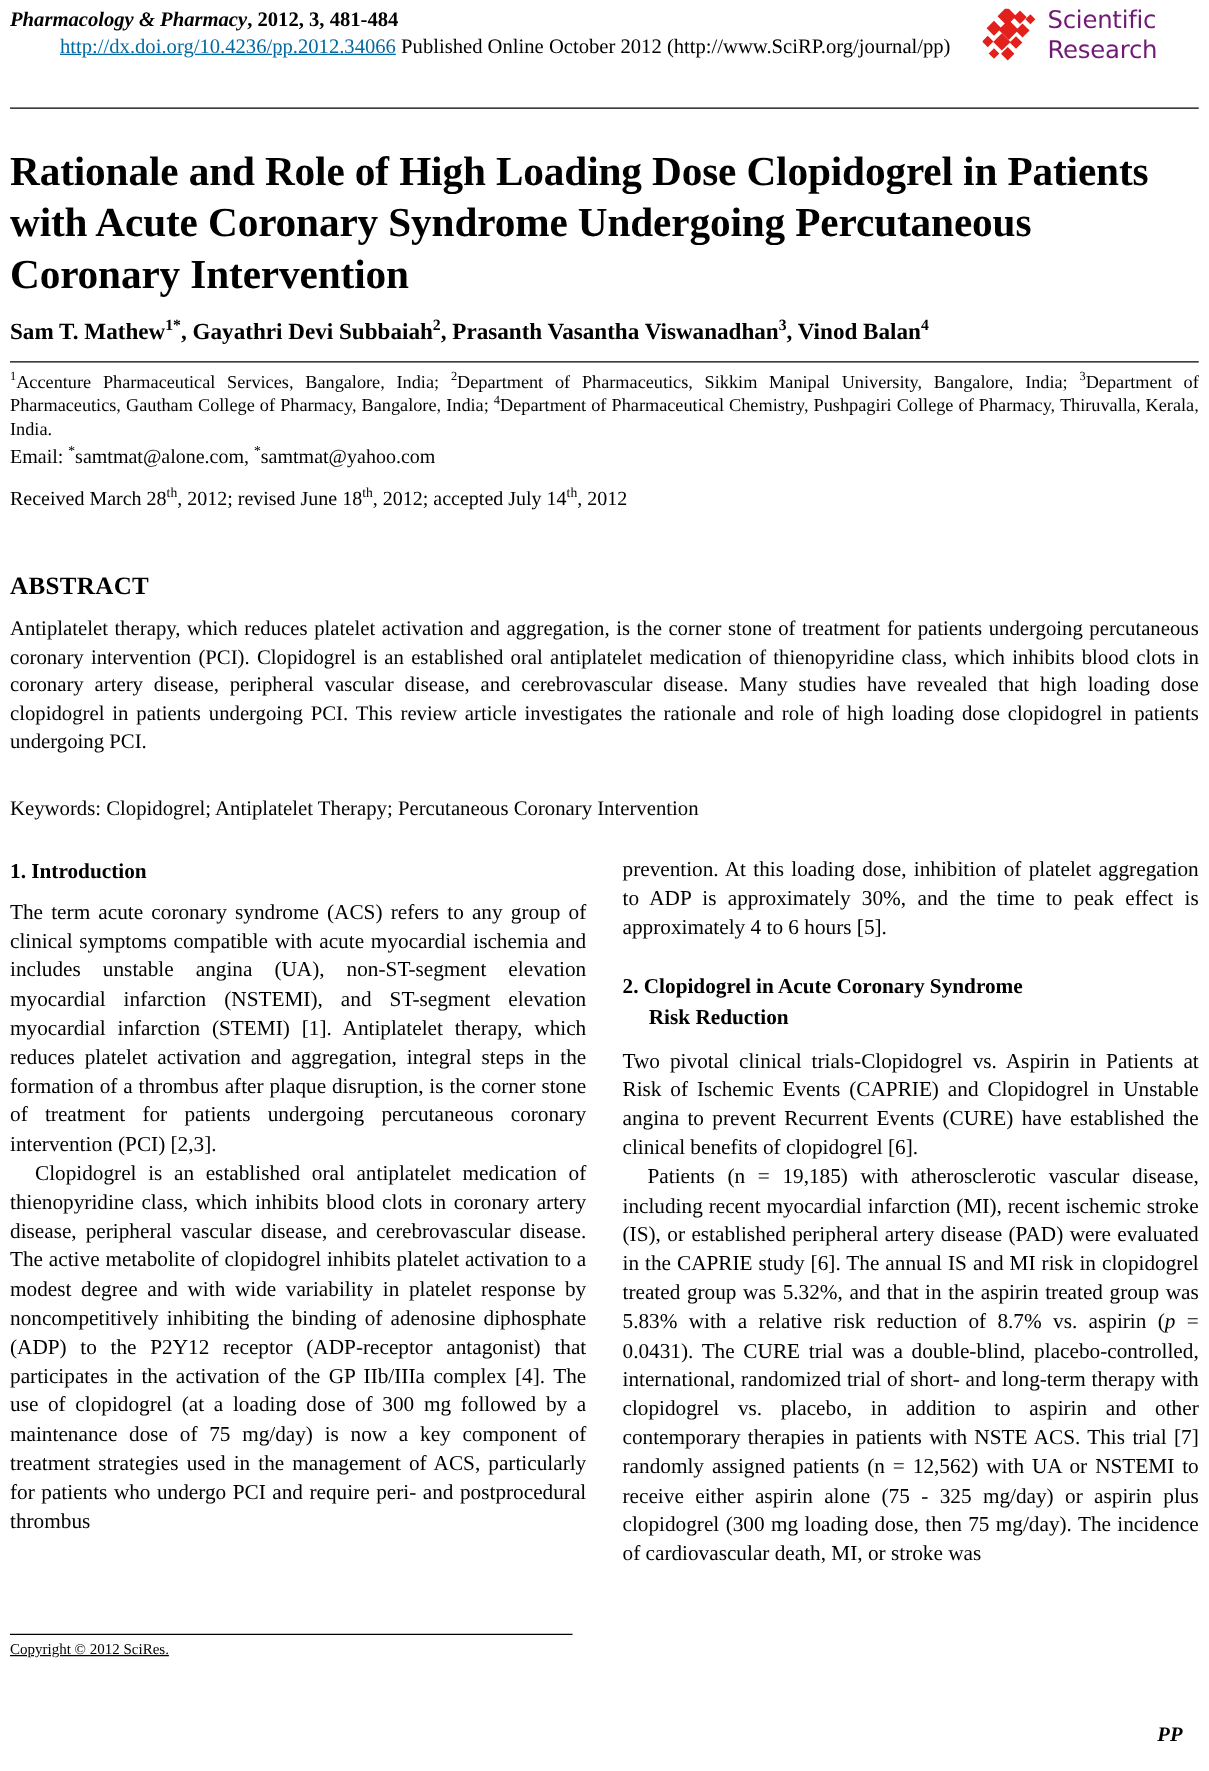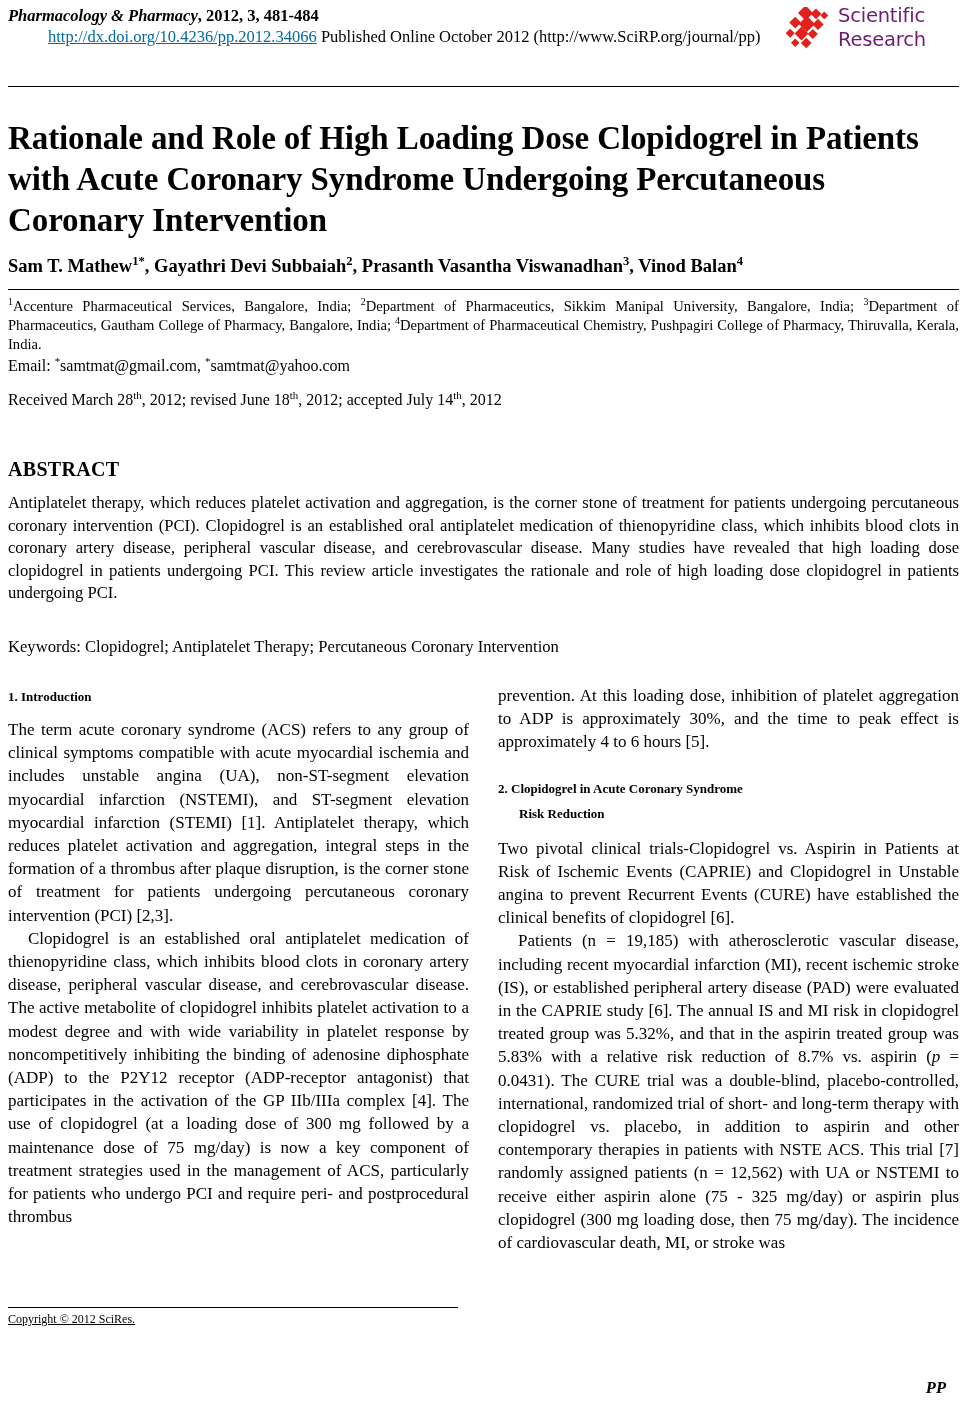--- a/index.html
+++ b/index.html
@@ -190,21 +190,21 @@
     width: 461px;
     font-size: 17px;
     line-height: 23.2px;
     text-align: justify;
   }
   .col-left  { left: 8px; }
   .col-right { left: 498px; }
 
   .sec-head {
     font-weight: bold;
-    font-size: 13px;
+    font-size: 17px;
     line-height: 25px;
     margin: 0 0 9px 0;
     text-align: left;
   }
   .sec-head .cont {
     display: block;
     padding-left: 21px;
   }
   .sec-head-2 {
     margin-top: 22px;
@@ -281,21 +281,21 @@
 
   <div class="rule-top"></div>
 
   <h1 class="title">Rationale and Role of High Loading Dose Clopidogrel in Patients with Acute Coronary Syndrome Undergoing Percutaneous Coronary Intervention</h1>
 
   <div class="authors"><span>Sam T. Mathew</span><sup>1*</sup><span>, Gayathri Devi Subbaiah</span><sup>2</sup><span>, Prasanth Vasantha Viswanadhan</span><sup>3</sup><span>, Vinod Balan</span><sup>4</sup></div>
 
   <div class="rule-authors"></div>
 
   <div class="affil"><sup>1</sup><span>Accenture Pharmaceutical Services, Bangalore, India; </span><sup>2</sup><span>Department of Pharmaceutics, Sikkim Manipal University, Bangalore, India; </span><sup>3</sup><span>Department of Pharmaceutics, Gautham College of Pharmacy, Bangalore, India; </span><sup>4</sup><span>Department of Pharmaceutical Chemistry, Pushpagiri College of Pharmacy, Thiruvalla, Kerala, India.</span>
-    <div class="email-line"><span>Email: </span><sup>*</sup><span>samtmat@gmail.com, </span><sup>*</sup><span>samtmat@yahoo.com</span></div>
+    <div class="email-line"><span>Email: </span><sup>*</sup><span>samtmat@alone.com, </span><sup>*</sup><span>samtmat@yahoo.com</span></div>
   </div>
 
   <div class="received"><span>Received March 28</span><sup>th</sup><span>, 2012; revised June 18</span><sup>th</sup><span>, 2012; accepted July 14</span><sup>th</sup><span>, 2012</span></div>
 
   <div class="abstract-head">ABSTRACT</div>
   <div class="abstract-body">Antiplatelet therapy, which reduces platelet activation and aggregation, is the corner stone of treatment for patients undergoing percutaneous coronary intervention (PCI). Clopidogrel is an established oral antiplatelet medication of thienopyridine class, which inhibits blood clots in coronary artery disease, peripheral vascular disease, and cerebrovascular disease. Many studies have revealed that high loading dose clopidogrel in patients undergoing PCI. This review article investigates the rationale and role of high loading dose clopidogrel in patients undergoing PCI.</div>
 
   <div class="keywords"><b>Keywords:</b><span> Clopidogrel; Antiplatelet Therapy; Percutaneous Coronary Intervention</span></div>
 
   <div class="col col-left">

